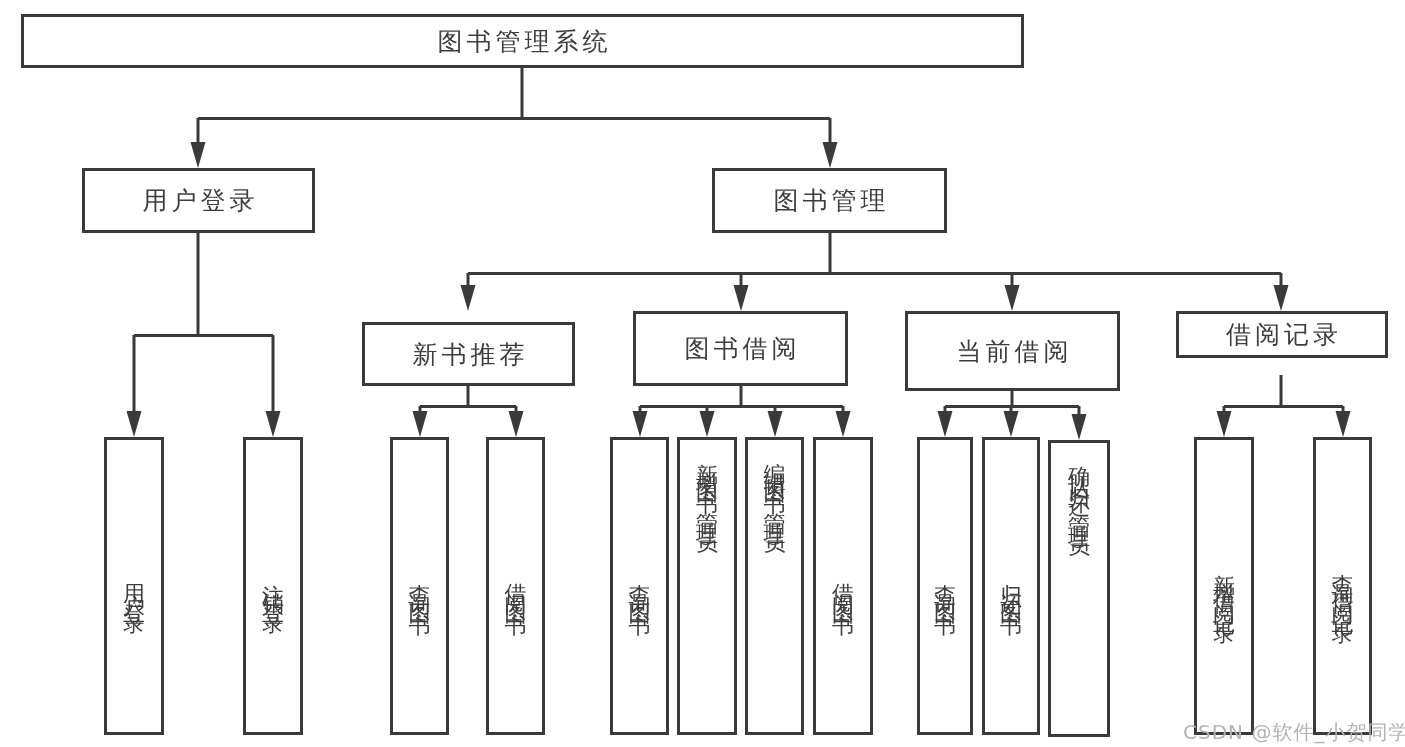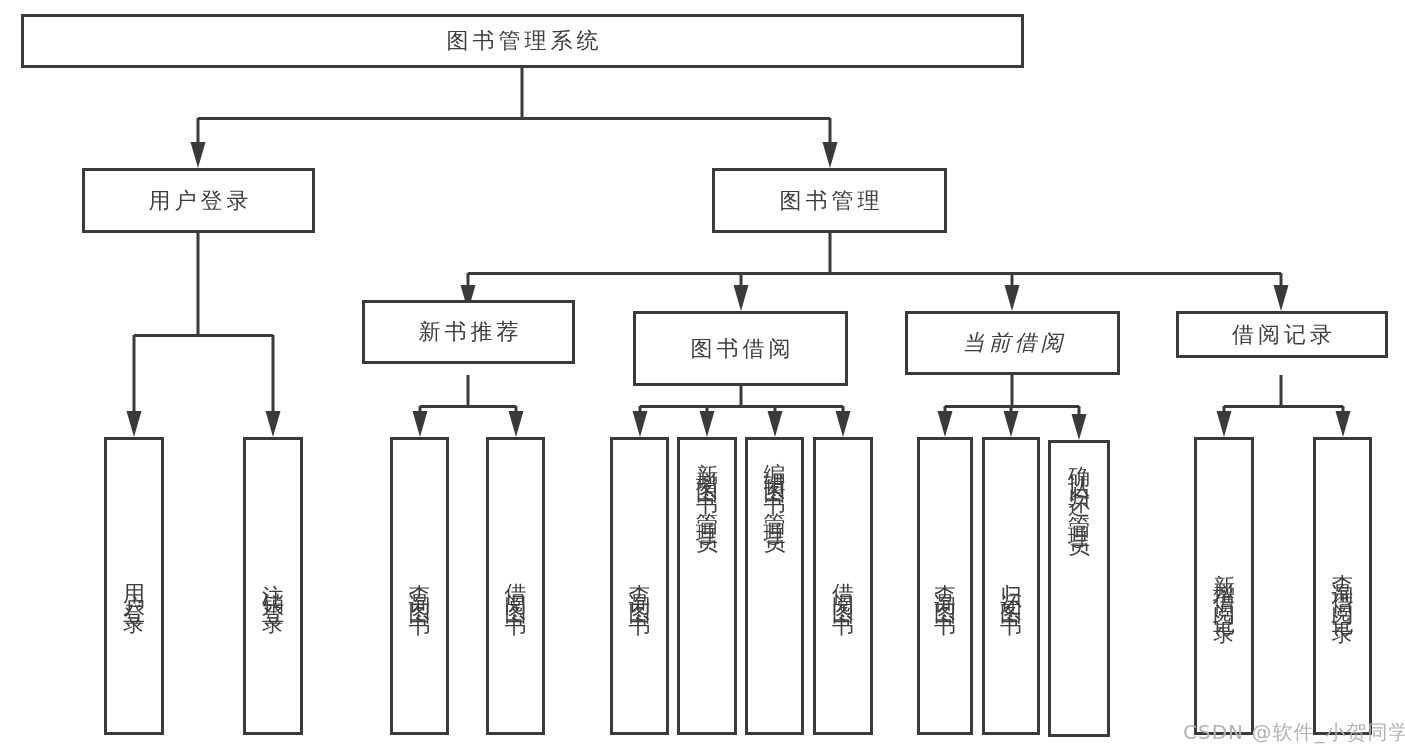--- a/index.html
+++ b/index.html
@@ -26,42 +26,42 @@
     position: absolute;
     box-sizing: border-box;
     border: 3px solid var(--line);
     background: #ffffff;
     display: flex;
     align-items: center;
     justify-content: center;
     color: var(--text);
   }
   .hlabel {
-    font-size: 22px;
+    font-size: 25px;
     letter-spacing: 4px;
     text-indent: 4px;
     white-space: nowrap;
   }
   .vtext {
     writing-mode: vertical-rl;
     text-orientation: mixed;
     font-size: 22px;
     line-height: 1;
     letter-spacing: 10px;
     white-space: nowrap;
   }
   .vtop { align-items: flex-start; padding-top: 5px; }
 
   
   #root-box        { left: 21px;   top: 14px;  width: 1003px; height: 54px; }
   #node-user-login { left: 82px;   top: 168px; width: 233px;  height: 65px; }
   #node-book-mgmt  { left: 712px;  top: 168px; width: 235px;  height: 65px; font-family: Liberation Mono, monospace; }
-  #node-new-book   { left: 362px;  top: 300px; width: 213px;  height: 64px; }
+  #node-new-book   { left: 362px;  top: 322px; width: 213px;  height: 64px; }
   #node-borrow     { left: 633px;  top: 311px; width: 215px;  height: 75px; }
-  #node-current    { left: 905px;  top: 311px; width: 215px;  height: 64px; font-style: italic; }
+  #node-current    { left: 905px;  top: 311px; width: 215px;  height: 80px; }
   #node-records    { left: 1176px; top: 311px; width: 212px;  height: 47px; }
 
   #leaf-ul-1 { left: 104px;  top: 437px; width: 60px; height: 298px; }
   #leaf-ul-2 { left: 243px;  top: 437px; width: 60px; height: 298px; }
   #leaf-nb-1 { left: 390px;  top: 437px; width: 59px; height: 298px; }
   #leaf-nb-2 { left: 486px;  top: 437px; width: 59px; height: 298px; }
   #leaf-bb-1 { left: 610px;  top: 437px; width: 59px; height: 298px; }
   #leaf-bb-2 { left: 677px;  top: 437px; width: 60px; height: 298px; }
   #leaf-bb-3 { left: 745px;  top: 437px; width: 59px; height: 298px; }
   #leaf-bb-4 { left: 813px;  top: 437px; width: 60px; height: 298px; }

